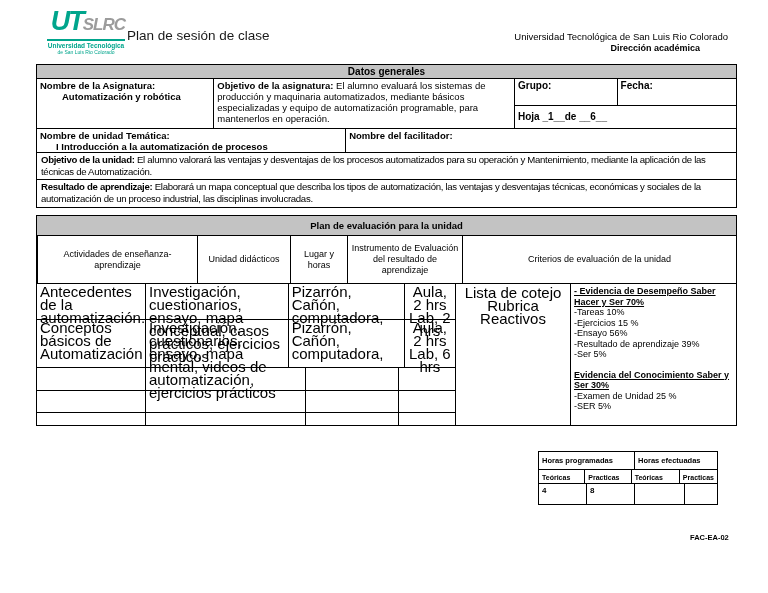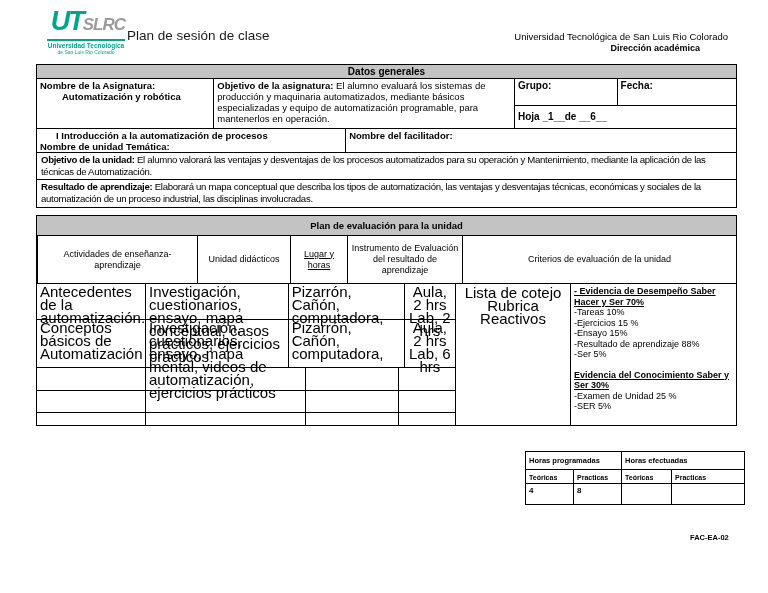--- a/index.html
+++ b/index.html
@@ -44,21 +44,21 @@
   
   .t2 { top:215px; }
   .t2 .band { height:20px; line-height:19px; font-size:9.5px; }
   .h6 { height:47px; }
   .h6 .cell { display:flex; align-items:center; justify-content:center; text-align:center; font-size:9px; line-height:11px; }
   .dcell { font-size:15px; line-height:13px; }
   .crit { font-size:9px; line-height:10.5px; padding:2px 3px; }
   .crit .sp { height:10px; }
 
   
-  .horas { position:absolute; left:525px; top:451px; width:220px; border:1px solid #000; background:#fff; }
+  .horas { position:absolute; left:538px; top:451px; width:180px; border:1px solid #000; background:#fff; }
   .horas .cell { font-size:7.5px; font-weight:bold; line-height:9px; padding:2px 3px; }
   .hr1 .cell { height:17px; padding-top:4px; }
   .hr2 .cell { height:13px; font-size:7px; padding-top:3px; }
   .hr3 .cell { height:20px; font-size:8px; }
 
   .footer-code { position:absolute; left:690px; top:533px; font-size:7.5px; font-weight:bold; }
 </style>
 </head>
 <body>
 
@@ -91,22 +91,22 @@
         <div class="fr" style="height:26px;">
           <div class="cell bold" style="width:102px; font-size:10px;">Grupo:</div>
           <div class="cell bold bl" style="width:120px; font-size:10px;">Fecha:</div>
         </div>
         <div class="cell bold bt" style="height:22px; font-size:10px; padding-top:5px;">Hoja _1__de __6__</div>
       </div>
     </div>
 
     <div class="fr bt" style="height:24px;">
       <div class="cell" style="width:309px;">
+        <div class="bold">Nombre de unidad Temática:</div>
         <div class="bold ind2">I Introducción a la automatización de procesos</div>
-        <div class="bold">Nombre de unidad Temática:</div>
       </div>
       <div class="cell bl bold" style="width:392px;">Nombre del facilitador:</div>
     </div>
 
     <div class="cell bt narrow" style="min-height:27px;">
       <span class="bold">Objetivo de la unidad:</span>
       <span>El alumno valorará las ventajas y desventajas de los procesos automatizados para su operación y Mantenimiento, mediante la aplicación de las técnicas de Automatización.</span>
     </div>
 
     <div class="cell bt narrow" style="min-height:28px;">
@@ -114,21 +114,21 @@
       <span>Elaborará un mapa conceptual que describa los tipos de automatización, las ventajas y desventajas técnicas, económicas y sociales de la automatización de un proceso industrial, las disciplinas involucradas.</span>
     </div>
   </div>
 
   <div class="tbl t2">
     <div class="band bold">Plan de evaluación para la unidad</div>
 
     <div class="fr h6">
       <div class="cell bl" style="width:160px;text-align:center;">Actividades de enseñanza-aprendizaje</div>
       <div class="cell bl" style="width:93px;">Unidad didácticos</div>
-      <div class="cell bl" style="width:57px;text-decoration:underline;">Lugar y horas</div>
+      <div class="cell bl" style="width:57px;">Lugar y horas</div>
       <div class="cell bl" style="width:115px;">Instrumento de Evaluación del resultado de aprendizaje</div>
       <div class="cell bl" style="flex:1;">Criterios de evaluación de la unidad</div>
     </div>
 
     <div class="fr bt">
 
       <div style="width:418px;">
         <div class="fr" style="height:35px;">
           <div class="cell dcell" style="width:108px;">Antecedentes de la automatización.</div>
           <div class="cell dcell bl" style="width:160px;">Investigación, cuestionarios, ensayo, mapa conceptual, casos prácticos, ejercicios prácticos</div>
@@ -166,22 +166,22 @@
       <div class="cell dcell bl center" style="width:115px; padding-top:2px;">
         <div>Lista de cotejo</div>
         <div>Rubrica</div>
         <div>Reactivos</div>
       </div>
 
       <div class="cell crit bl" style="flex:1;">
         <div class="bold u">- Evidencia de Desempeño Saber Hacer y Ser 70%</div>
         <div>-Tareas  10%</div>
         <div>-Ejercicios 15 %</div>
-        <div>-Ensayo  15%</div>
-        <div>-Resultado de aprendizaje 88%</div>
+        <div>-Ensayo  56%</div>
+        <div>-Resultado de aprendizaje 39%</div>
         <div>-Ser 5%</div>
         <div class="sp"></div>
         <div class="bold u">Evidencia del Conocimiento Saber y Ser 30%</div>
         <div>-Examen de Unidad  25 %</div>
         <div>-SER   5%</div>
       </div>
     </div>
   </div>
 
   <div class="horas">

